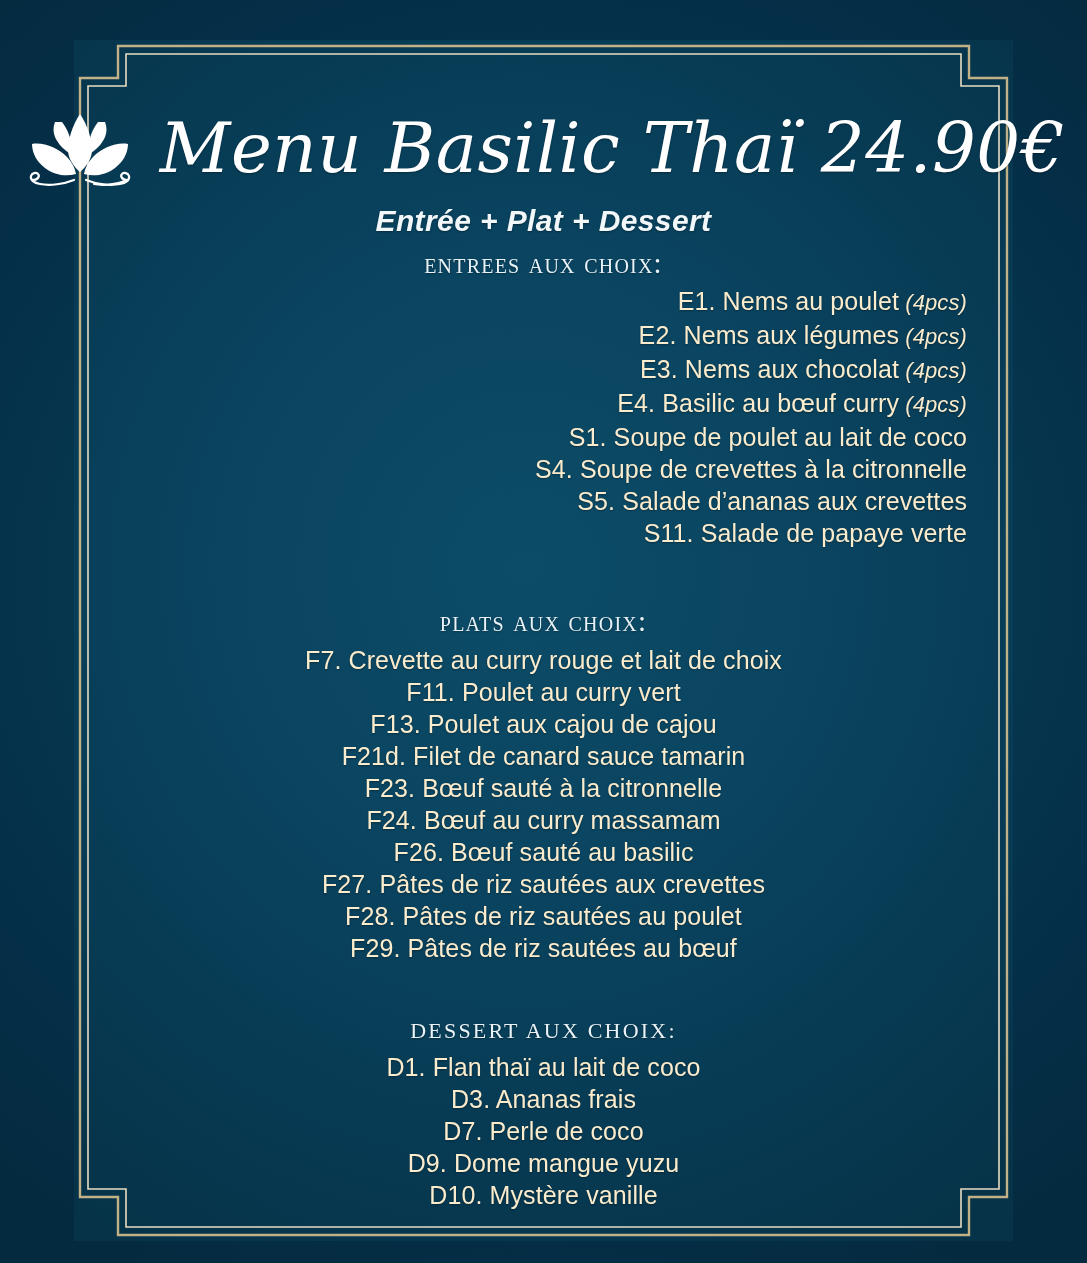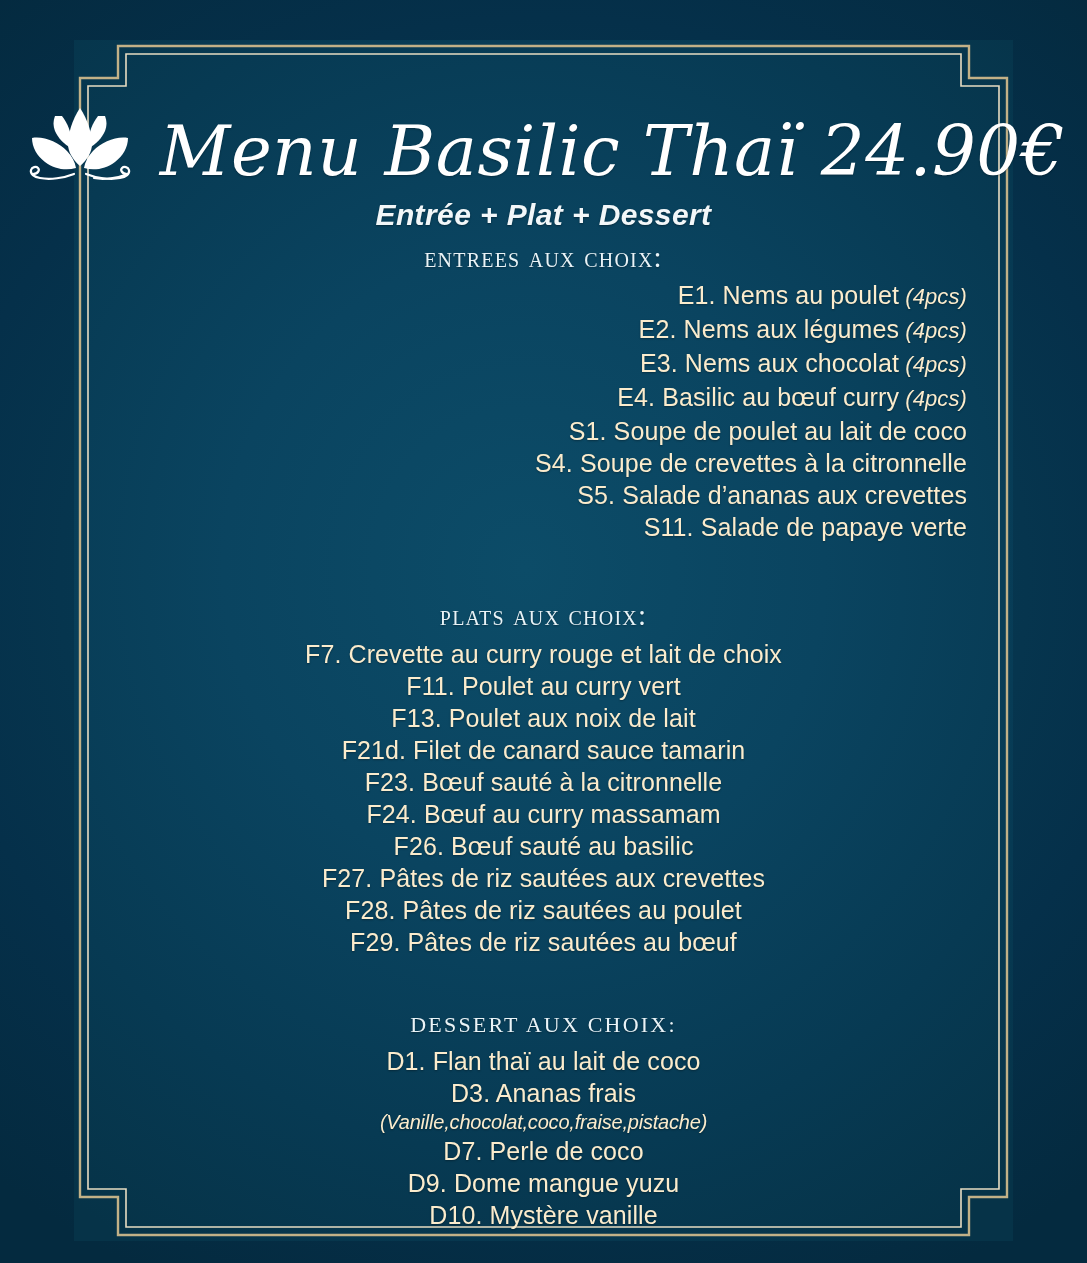--- a/index.html
+++ b/index.html
@@ -54,24 +54,24 @@
     right: 74px;
     top: 40px;
     bottom: 22px;
     padding: 42px 46px 20px;
     text-align: center;
   }
 
   
   .title-row {
     display: flex;
-    align-items: flex-end;
+    align-items: center;
     justify-content: center;
     gap: 22px;
-    margin-top: 16px;
+    margin-top: 22px;
     margin-bottom: 2px;
   }
 
   .lotus-logo {
     width: 116px;
     height: 82px;
     flex: 0 0 auto;
     margin-top: 6px;
   }
   .lotus-logo svg { display: block; width: 100%; height: 100%; }
@@ -218,36 +218,35 @@
             <div class="item"><span>S4. Soupe de crevettes à la citronnelle</span></div>
             <div class="item"><span>S5. Salade d’ananas aux crevettes</span></div>
             <div class="item"><span>S11. Salade de papaye verte</span></div>
           </div>
         </div>
         <div class="section mains">
           <div class="section-header smallcaps">Plats aux choix:</div>
           <div class="section-list">
             <div class="item"><span>F7. Crevette au curry rouge et lait de choix</span></div>
             <div class="item"><span>F11. Poulet au curry vert</span></div>
-            <div class="item"><span>F13. Poulet aux noix de lait</span></div>
+            <div class="item"><span>F13. Poulet aux cajou de cajou</span></div>
             <div class="item"><span>F21d. Filet de canard sauce tamarin</span></div>
             <div class="item"><span>F23. Bœuf sauté à la citronnelle</span></div>
             <div class="item"><span>F24. Bœuf au curry massamam</span></div>
             <div class="item"><span>F26. Bœuf sauté au basilic</span></div>
             <div class="item"><span>F27. Pâtes de riz sautées aux crevettes</span></div>
             <div class="item"><span>F28. Pâtes de riz sautées au poulet</span></div>
             <div class="item"><span>F29. Pâtes de riz sautées au bœuf</span></div>
           </div>
         </div>
         <div class="section desserts">
           <div class="section-header allcaps">Dessert aux choix:</div>
           <div class="section-list">
             <div class="item"><span>D1. Flan thaï au lait de coco</span></div>
             <div class="item"><span>D3. Ananas frais</span></div>
-            <div class="item-note">(Vanille,chocolat,coco,fraise,pistache)</div>
             <div class="item"><span>D7. Perle de coco</span></div>
             <div class="item"><span>D9. Dome mangue yuzu</span></div>
             <div class="item"><span>D10. Mystère vanille</span></div>
           </div>
         </div>
       </div>
 
   </div>
 </div>
 

